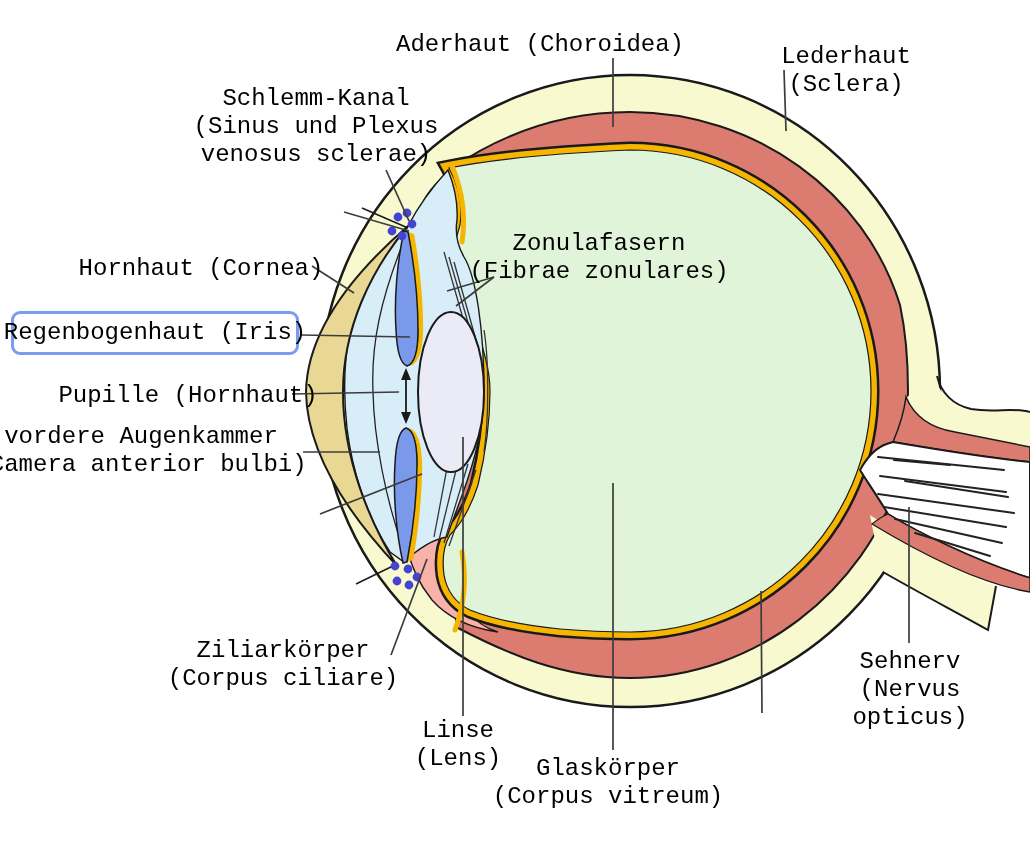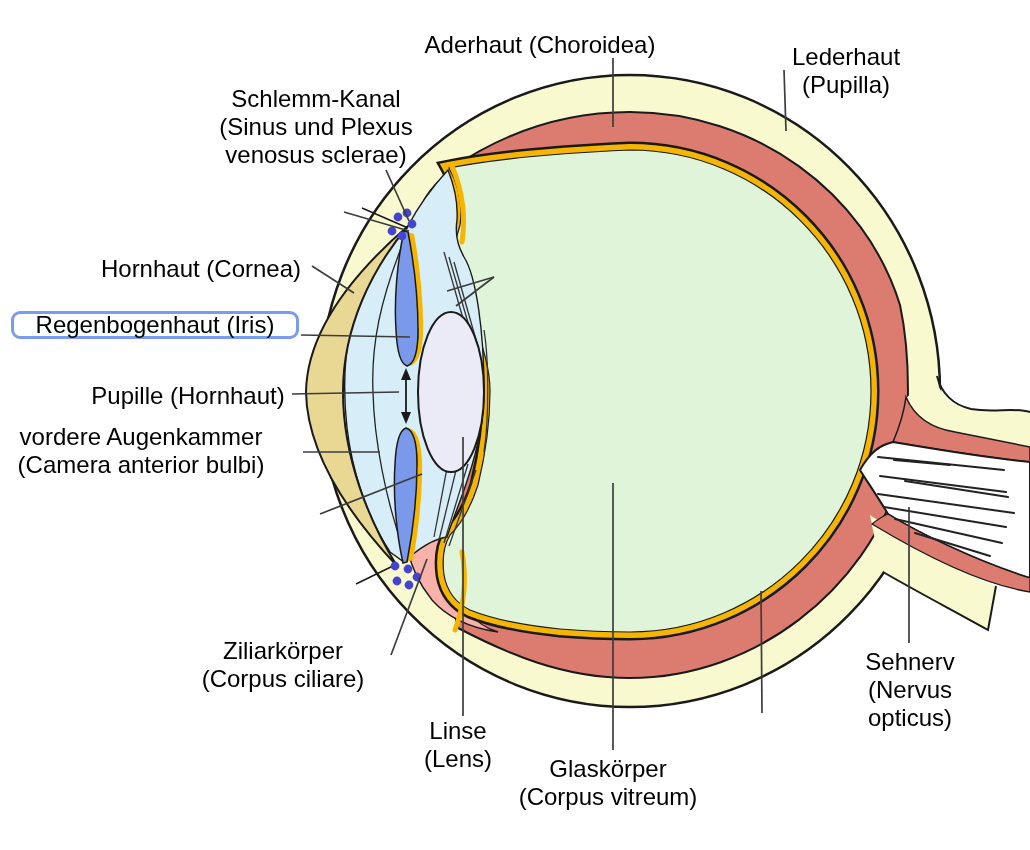--- a/index.html
+++ b/index.html
@@ -1,27 +1,27 @@
 <!DOCTYPE html>
 <html><head>
 <meta charset="utf-8">
 <style>
   html,body { margin:0; padding:0; background:#fff; }
   #stage {
     position:relative; width:1030px; height:850px; overflow:hidden;
-    font-family:Liberation Sans, sans-serif; background:#ffffff;
+    font-family:Liberation Mono, monospace; background:#ffffff;
   }
   #eye-svg { position:absolute; left:0; top:0; }
   .lbl {
     position:absolute; transform:translateX(-50%);
     text-align:center; white-space:pre-line;
     font-size:24px; line-height:28px; color:#000; cursor:default;
   }
   .lbl-highlight-box {
-    position:absolute; left:11px; top:311px; width:288px; height:28px;
+    position:absolute; left:11px; top:311px; width:288px; height:44px;
     border:3px solid #7a9cf0; border-radius:9px; background:#ffffff;
     display:flex; align-items:center; justify-content:center;
     box-sizing:border-box;
   }
   .lbl-highlight-box .lbl-inner {
     font-size:24px; line-height:26px; color:#000; white-space:nowrap;
   }
 </style>
 </head>
 <body>
@@ -184,35 +184,37 @@
     <line x1="463" y1="716" x2="463" y2="437"></line>
     <line x1="613" y1="750" x2="613" y2="483"></line>
     <line x1="762" y1="713" x2="761" y2="591"></line>
     <line x1="909" y1="643" x2="909" y2="507"></line>
     <line x1="494" y1="277" x2="447" y2="291"></line>
     <line x1="494" y1="277" x2="456" y2="306"></line>
   </g>
 </svg>
 
 <div class="lbl" style="left:540px; top:31px;">Aderhaut (Choroidea)</div>
-<div class="lbl" style="left:846px; top:43px;">Lederhaut (Pupilla)</div>
+<div class="lbl" style="left:846px; top:43px;">Lederhaut (Sclera)</div>
 <div class="lbl" style="left:306px; top:85px;margin-left:10px;">Schlemm-Kanal
 (Sinus und Plexus
 venosus sclerae)</div>
 <div class="lbl" style="left:178px; top:255px;margin-left:23px;">Hornhaut (Cornea)</div>
 
 <div class="lbl-highlight-box">
   <span class="lbl-inner">Regenbogenhaut (Iris)</span>
 </div>
 
 <div class="lbl" style="left:188px; top:382px;">Pupille (Hornhaut)</div>
 <div class="lbl" style="left:141px; top:423px;">vordere Augenkammer
 (Camera anterior bulbi)</div>
 <div class="lbl" style="left:283px; top:637px;">Ziliarkörper
 (Corpus ciliare)</div>
 <div class="lbl" style="left:458px; top:717px;">Linse
 (Lens)</div>
 <div class="lbl" style="left:608px; top:755px;">Glaskörper
 (Corpus vitreum)</div>
 <div class="lbl" style="left:910px; top:648px;">Sehnerv
 (Nervus opticus)</div>
+<div class="lbl" style="left:599px; top:230px;">Zonulafasern
+(Fibrae zonulares)</div>
 
 </div>
 
 </body></html>

